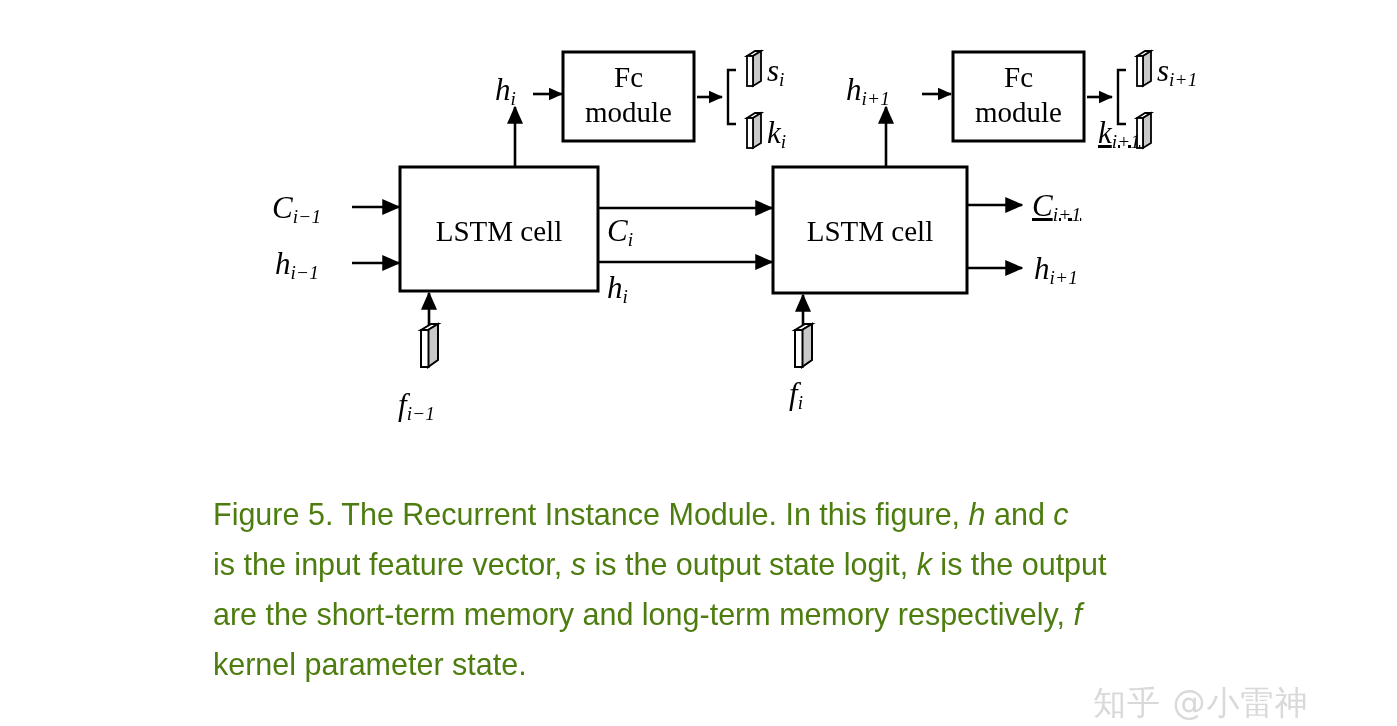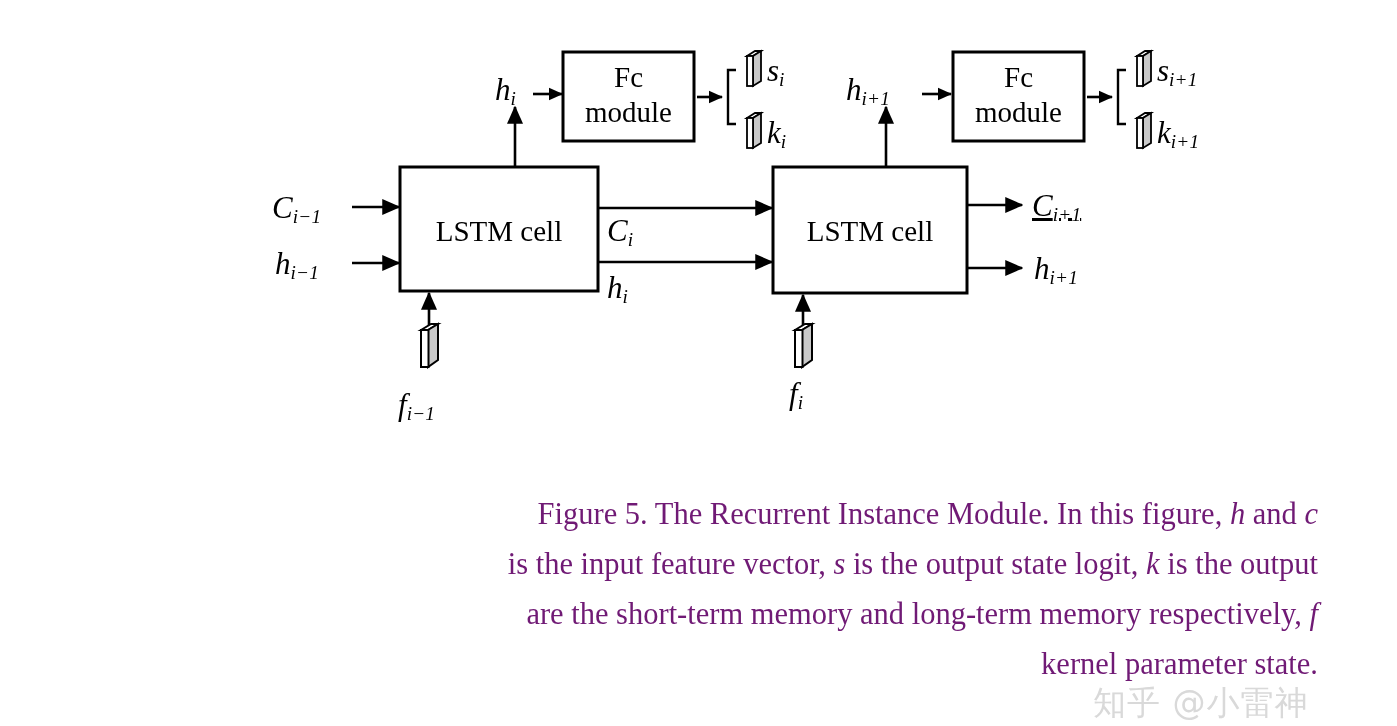--- a/index.html
+++ b/index.html
@@ -63,25 +63,25 @@
     text-align: center;
     line-height: 1.22;
   }
 
   
   #caption {
     position: absolute;
     left: 213px;
     top: 489px;
     width: 1105px;
-    font-family: Liberation Serif, serif;
+    font-family: Liberation Sans, sans-serif;
     font-size: 30.5px;
     line-height: 50px;
-    color: #701a75;
-    text-align: right;
+    color: #4d7c0f;
+    text-align: left;
   }
   #caption i { font-style: italic; }
 
   
   #watermark {
     position: absolute;
     left: 1093px;
     top: 645px;
     font-family: "DejaVu Sans", "Liberation Sans", sans-serif;
     font-size: 33px;
@@ -247,21 +247,21 @@
     </div>
 
     <div class="dlabel math" style="left:767px; top:117px;">
       <span>k</span><sub>i</sub>
     </div>
 
     <div class="dlabel math" style="left:1157px; top:55px;text-align:right;">
       <span>s</span><sub>i+1</sub>
     </div>
 
-    <div class="dlabel math" style="left:1157px; top:117px;">
+    <div class="dlabel math" style="left:1098px; top:117px;text-decoration:underline;">
       <span>k</span><sub>i+1</sub>
     </div>
 
     <div class="dlabel math" style="left:398px; top:389px;">
       <span>f</span><sub>i−1</sub>
     </div>
 
     <div class="dlabel math" style="left:789px; top:378px;">
       <span>f</span><sub>i</sub>
     </div>

